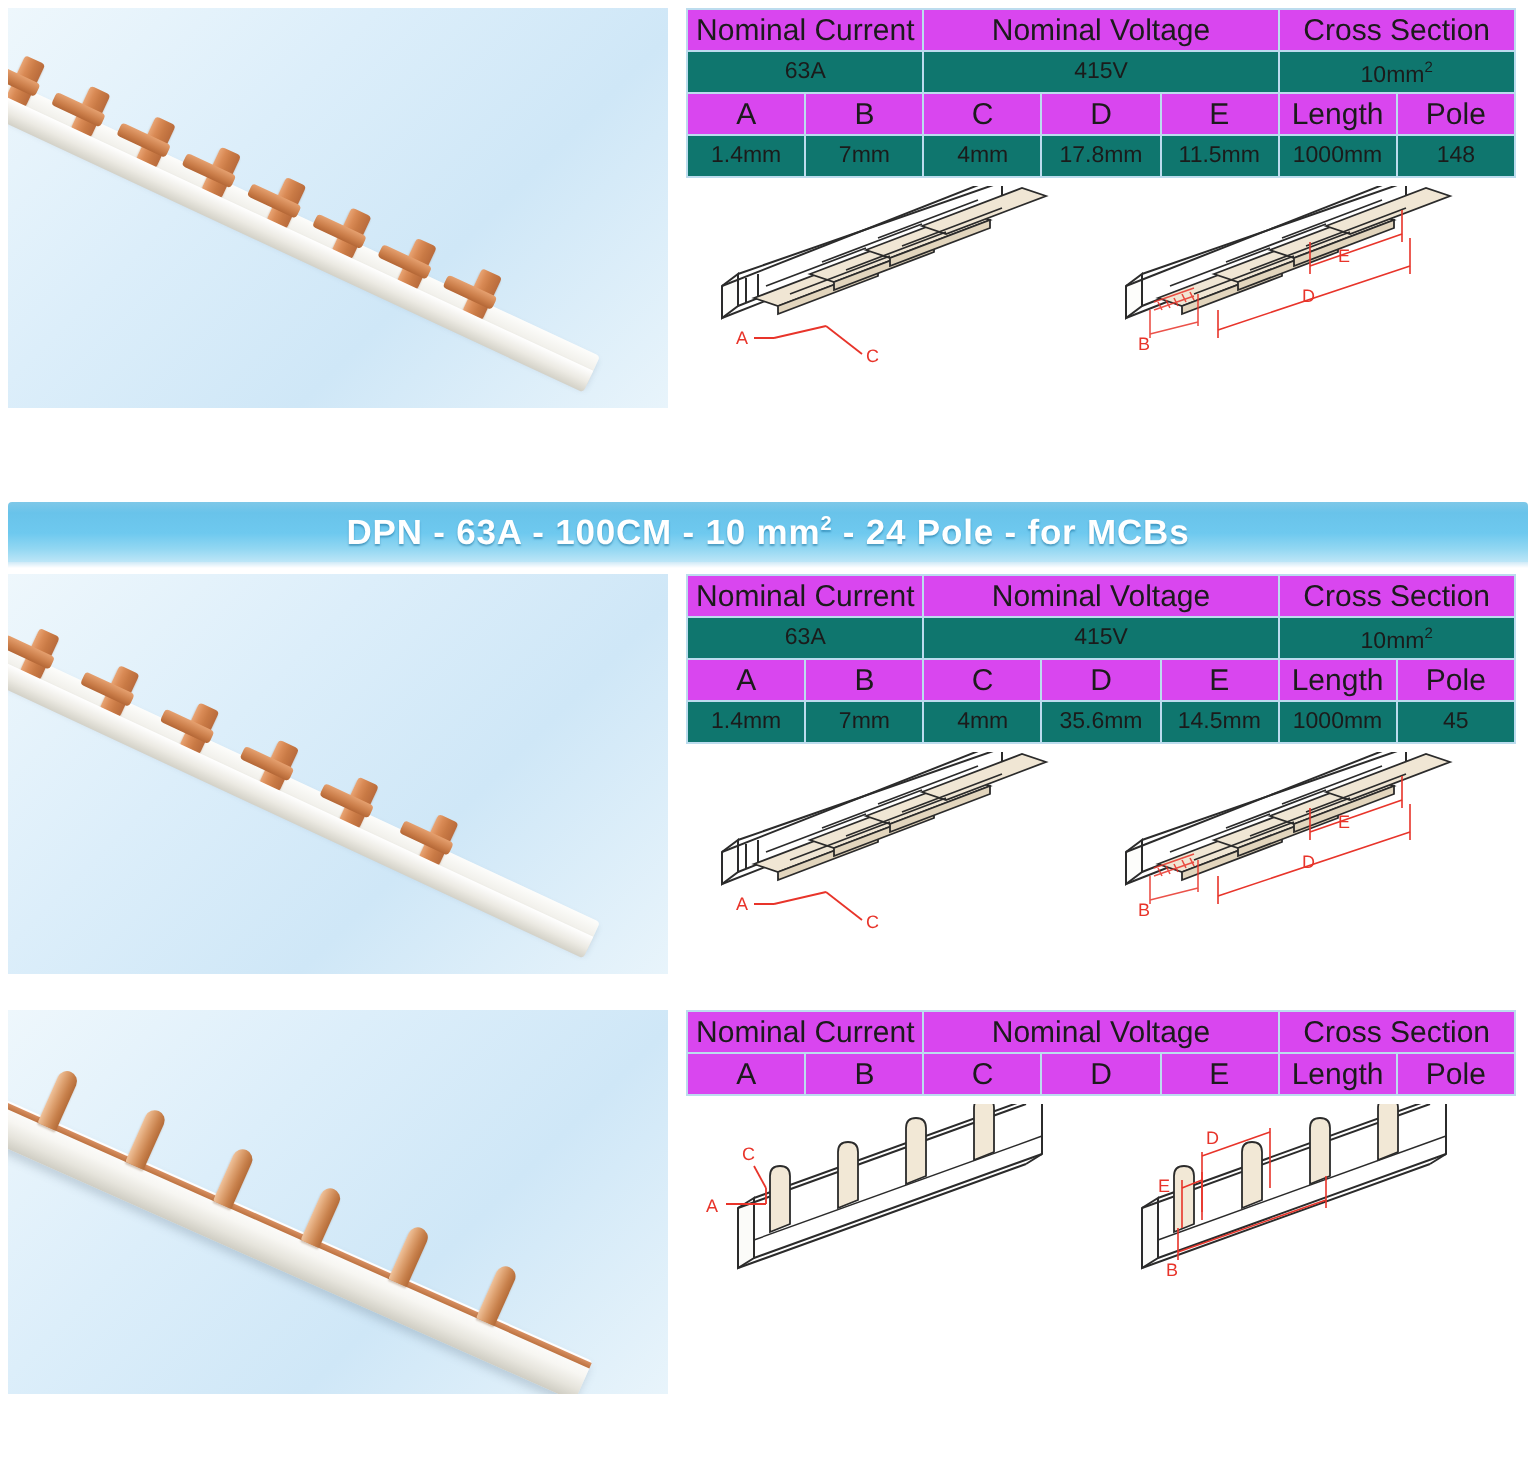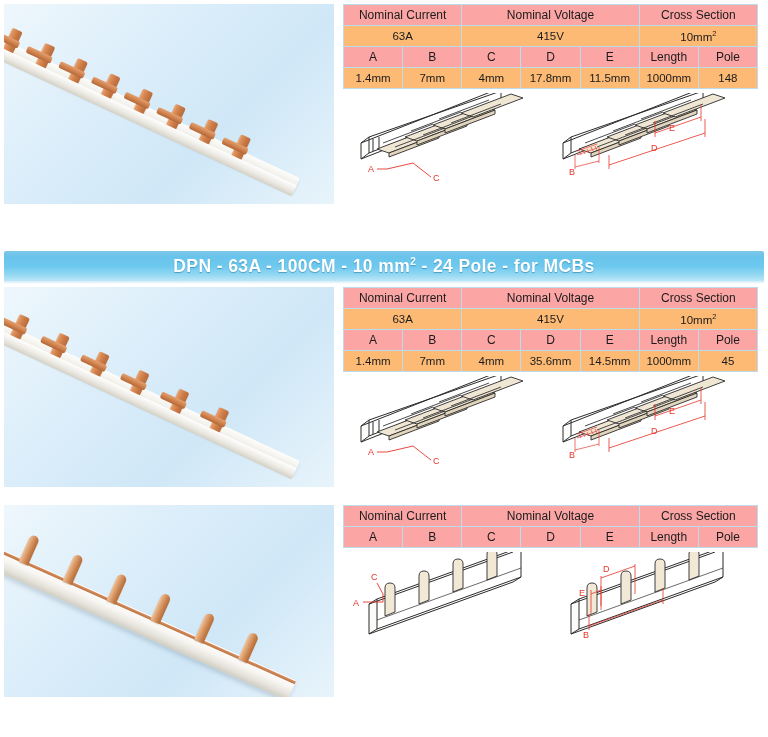--- a/index.html
+++ b/index.html
@@ -149,25 +149,25 @@
   }
   table.spec td {
     border: 1px solid #bcdcee;
     height: 21px;
     text-align: center;
     font-size: 11.5px;
     color: #1b1b1b;
     font-family: "Liberation Sans", sans-serif;
   }
   table.spec td.hdr {
-    background: #fca5a5;
-    font-size: 12px;
+    background: #d946ef;
+    font-size: 15px;
     margin-top: 28px;
   }
-  table.spec td.val { background: #fdba74; margin-top: 17px; }
+  table.spec td.val { background: #0f766e; margin-top: 17px; }
   table.spec sup { font-size: 7.5px; vertical-align: super; }
 
   
   .drawings { position: relative; width: 420px; height: 106px; margin-top: 4px; }
   .drawings.d3 { height: 100px; }
   .drawings svg { position: absolute; top: 0; left: 0; }
 </style>
 </head>
 <body>
 

